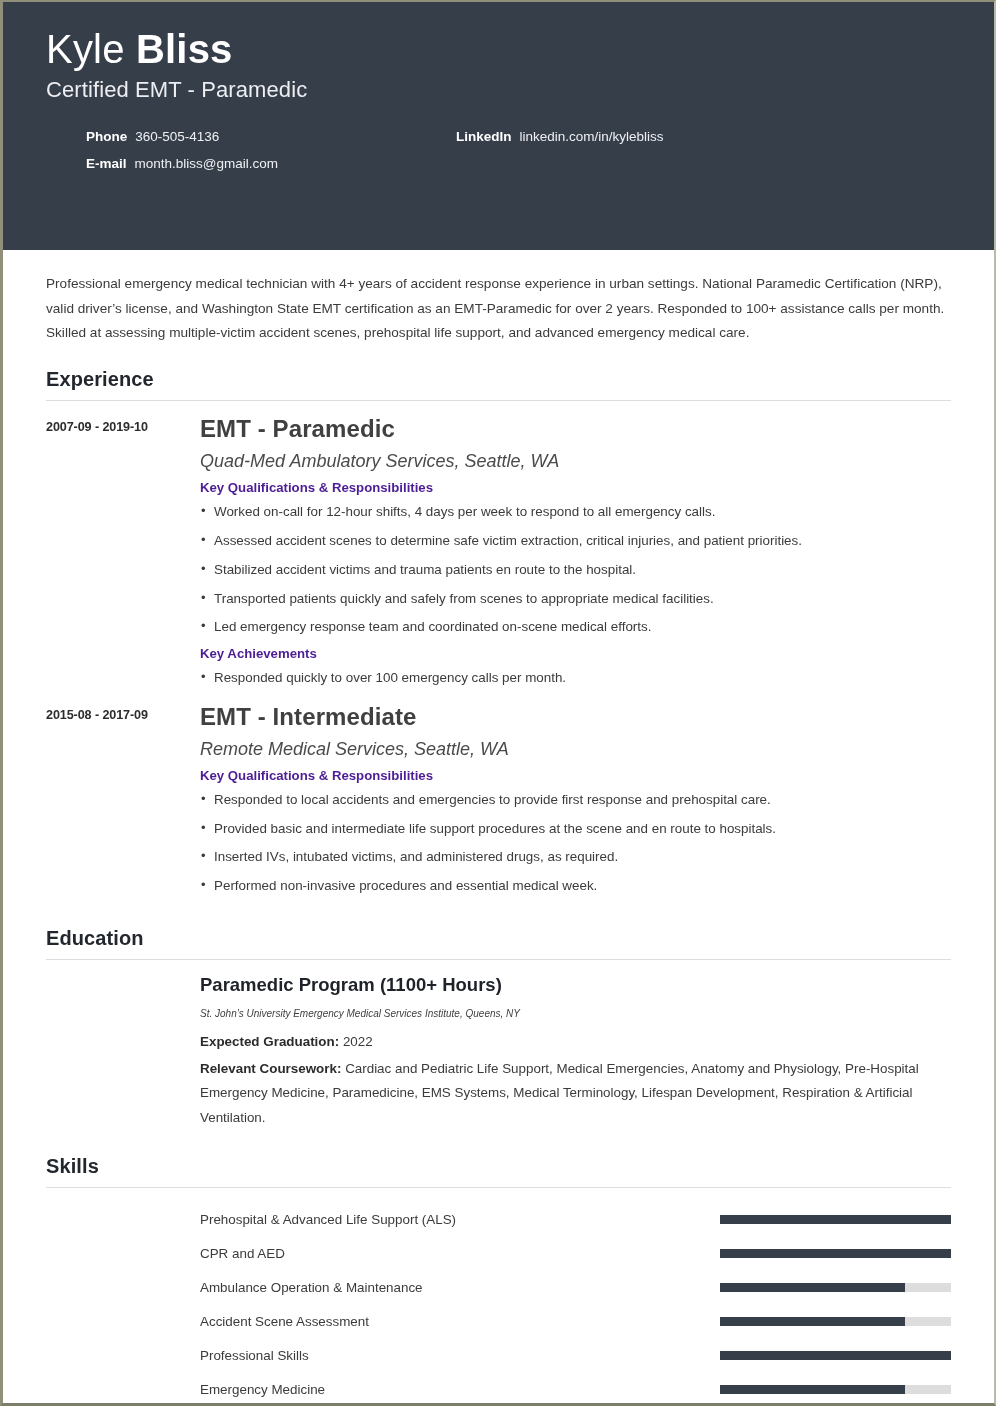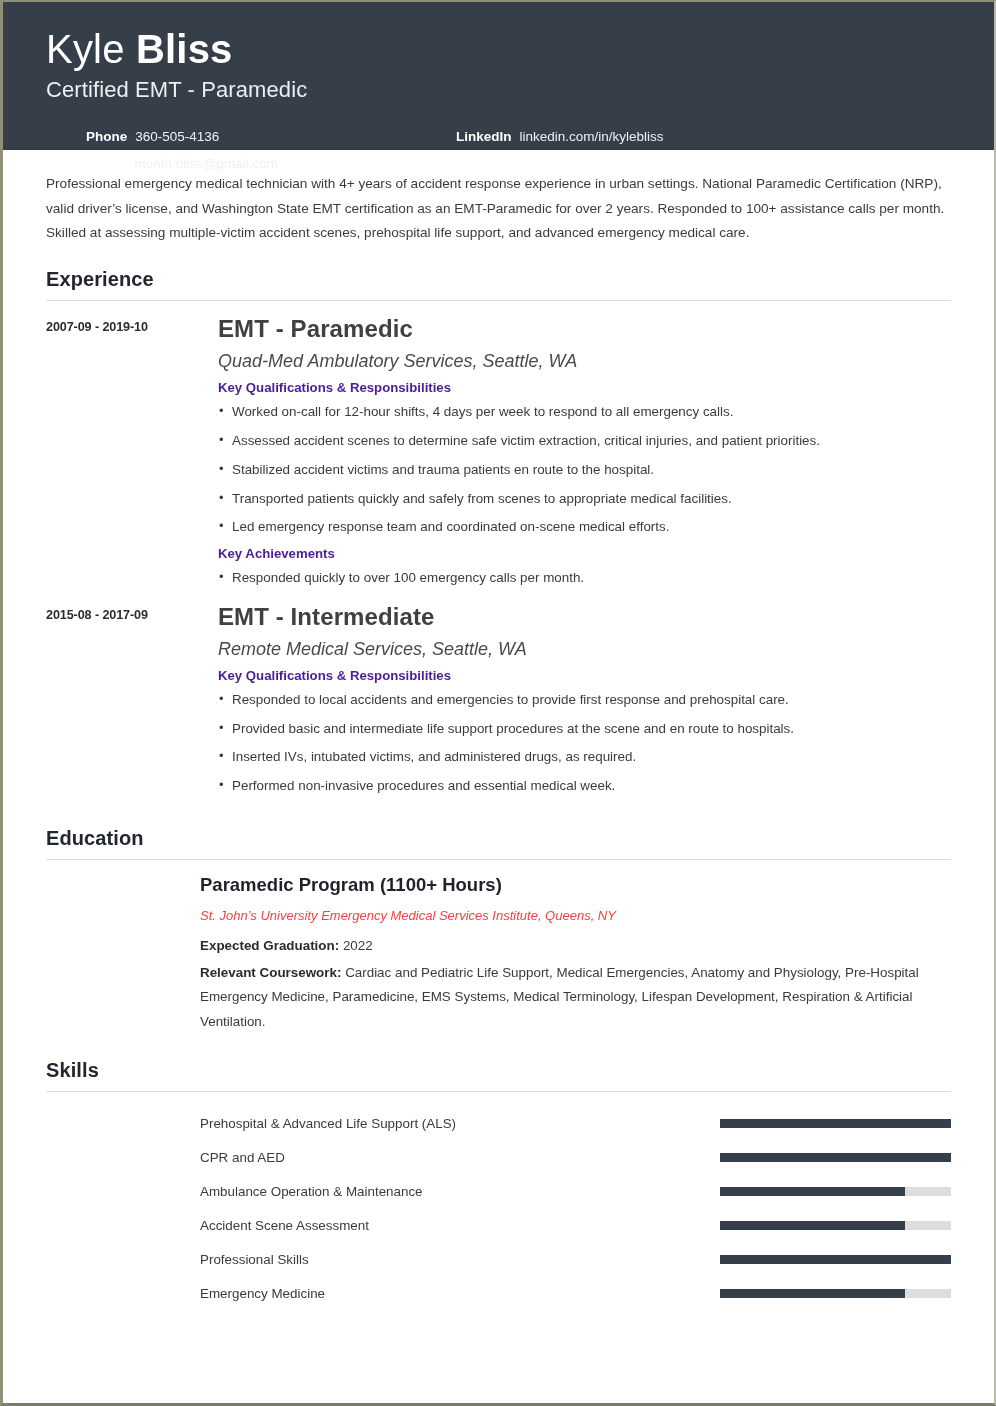--- a/index.html
+++ b/index.html
@@ -28,21 +28,21 @@
     left: 0; top: 0; right: 0; bottom: 0;
     background: #ffffff;
     overflow: hidden;
   }
 
   
   .header {
     background: #363e4a;
     padding: 26px 43px 22px 43px;
     box-sizing: border-box;
-    height: 148px;
+    height: 248px;
   }
   .name {
     color: #ffffff;
     font-size: 40px;
     line-height: 1.08;
     font-weight: 300;
     letter-spacing: 0.2px;
     margin: 0 0 6px 0;
     white-space: nowrap;
   }
@@ -110,21 +110,20 @@
   .section-rule {
     height: 1px;
     background: #dddddd;
     margin: 0 0 14px 0;
   }
 
   .entry {
     display: flex;
     align-items: flex-start;
     margin-bottom: 6px;
-    gap: 18px;
   }
   .entry-date {
     flex: 0 0 154px;
     width: 154px;
     font-size: 12.6px;
     font-weight: 700;
     color: #2c2c2c;
     padding-top: 5px;
     letter-spacing: -0.1px;
     white-space: nowrap;
@@ -184,23 +183,23 @@
     width: 154px;
   }
   .edu-main { flex: 1 1 auto; min-width: 0; }
   .edu-degree {
     font-size: 18.5px;
     font-weight: 700;
     color: #1f2329;
     margin: 0 0 12px 0;
   }
   .edu-school {
-    font-size: 13px;
+    font-size: 10px;
     font-style: italic;
-    color: #ef4444;
+    color: #404040;
     margin: 0 0 11px 0;
   }
   .edu-line {
     font-size: 13.4px;
     line-height: 1.85;
     color: #3b3b3b;
     margin: 0 0 2px 0;
   }
   .edu-line b {
     font-weight: 700;

